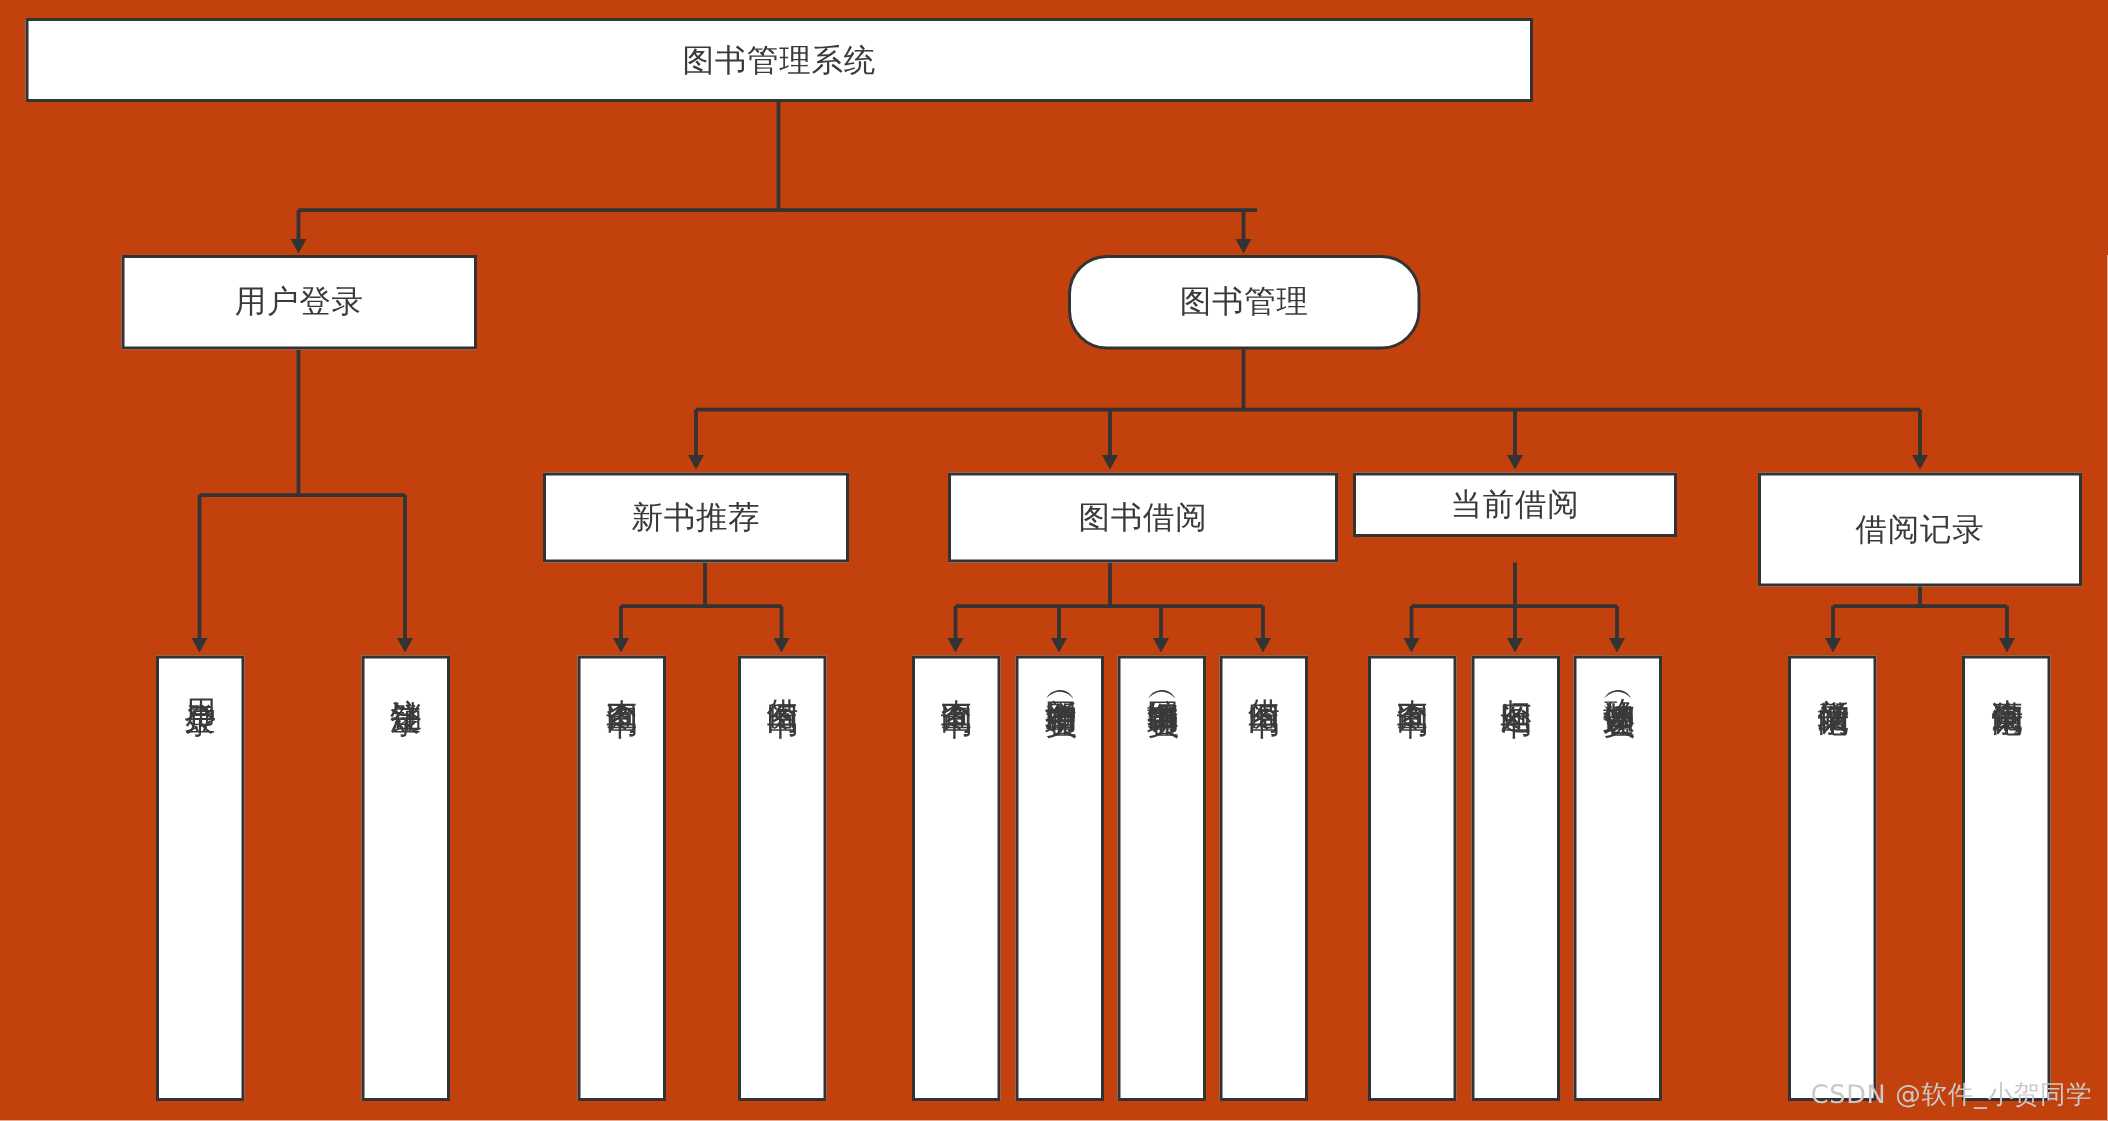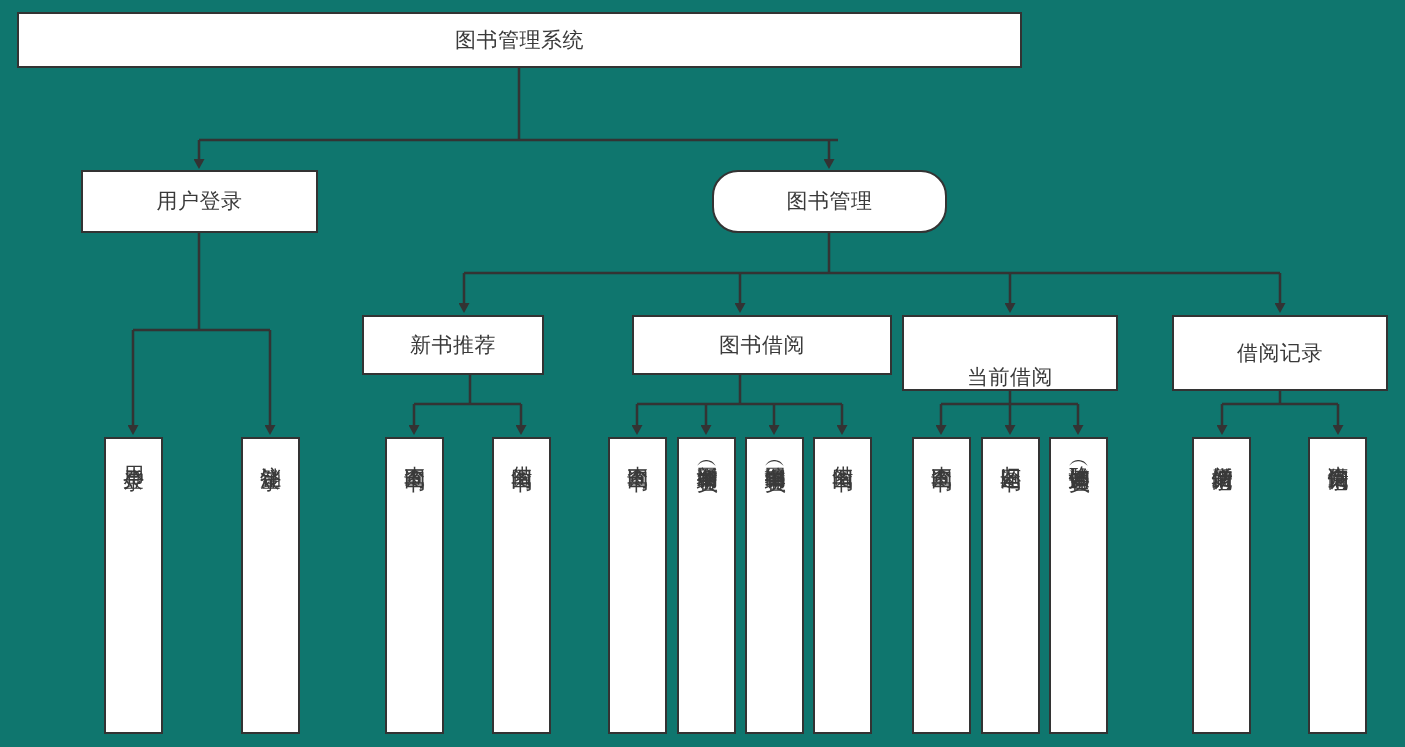--- a/index.html
+++ b/index.html
@@ -7,21 +7,21 @@
     padding: 0;
     background: #ffffff;
   }
   body {
     font-family: "DejaVu Sans", "Liberation Sans", sans-serif;
   }
   #canvas {
     position: relative;
     width: 1405px;
     height: 747px;
-    background: #0f766e;
+    background: #c2410c;
     overflow: hidden;
   }
   svg#edges {
     position: absolute;
     left: 0;
     top: 0;
     width: 1405px;
     height: 747px;
     pointer-events: none;
   }
@@ -131,27 +131,27 @@
     <span class="node-label">图书管理系统</span>
   </div>
 
   <div class="node" style="left:81px; top:170px; width:237px; height:63px;">
     <span class="node-label">用户登录</span>
   </div>
   <div class="node" style="left:712px; top:170px; width:235px; height:63px;border-radius:26px;">
     <span class="node-label">图书管理</span>
   </div>
 
-  <div class="node" style="left:362px; top:315px; width:182px; height:60px;">
+  <div class="node" style="left:362px; top:315px; width:204px; height:60px;">
     <span class="node-label">新书推荐</span>
   </div>
   <div class="node" style="left:632px; top:315px; width:260px; height:60px;">
     <span class="node-label">图书借阅</span>
   </div>
-  <div class="node" style="left:902px; top:315px; width:216px; height:76px;align-items:flex-end;">
+  <div class="node" style="left:902px; top:315px; width:216px; height:43px;">
     <span class="node-label">当前借阅</span>
   </div>
   <div class="node" style="left:1172px; top:315px; width:216px; height:76px;">
     <span class="node-label">借阅记录</span>
   </div>
 
   <div class="node leaf" style="left:104px; top:437px; width:59px; height:297px;">
     <span class="node-label">用户登录</span>
   </div>
   <div class="node leaf" style="left:241px; top:437px; width:59px; height:297px;">
@@ -188,14 +188,15 @@
     <span class="node-label">确认归还（管理员）</span>
   </div>
 
   <div class="node leaf tall-text" style="left:1192px; top:437px; width:59px; height:297px;">
     <span class="node-label">新增借阅记录</span>
   </div>
   <div class="node leaf tall-text" style="left:1308px; top:437px; width:59px; height:297px;">
     <span class="node-label">查询借阅记录</span>
   </div>
 
+  <div id="watermark">CSDN @软件_小贺同学</div>
 
 </div>
 
 </body></html>

